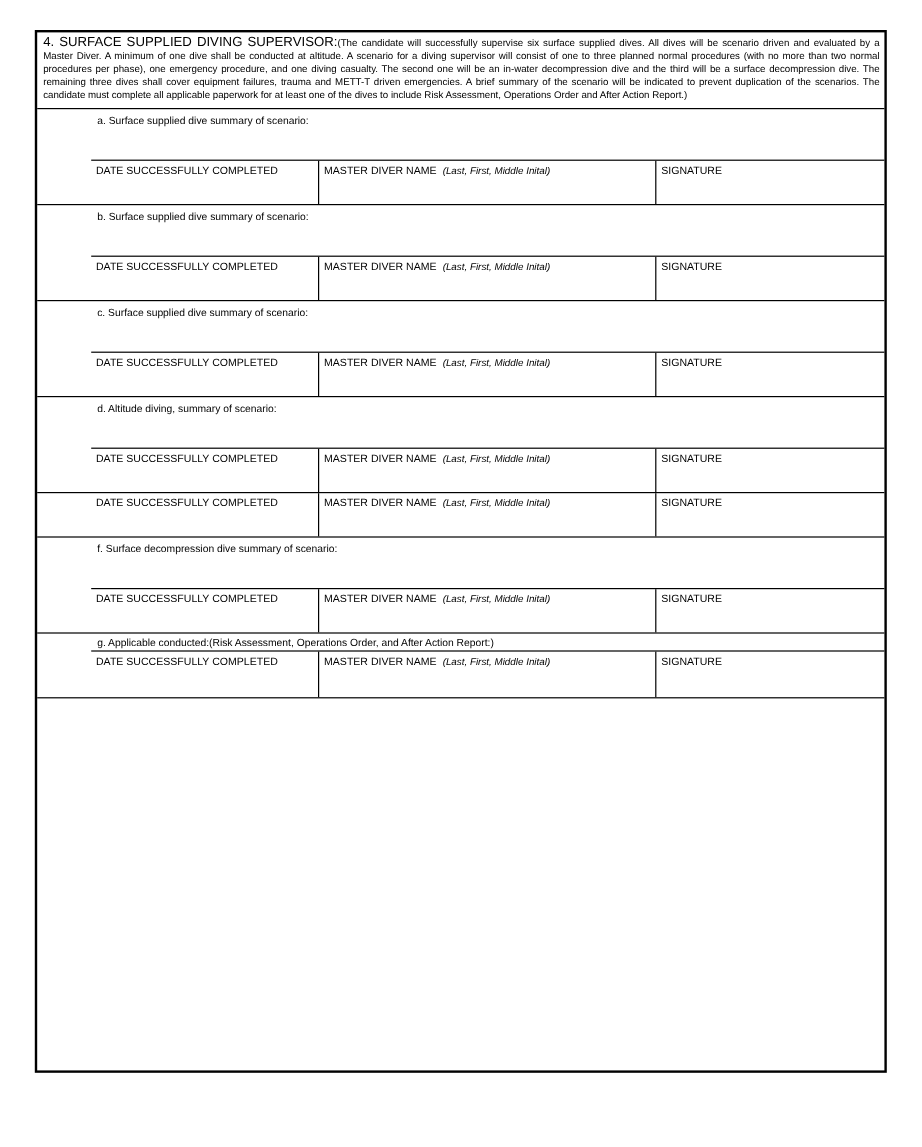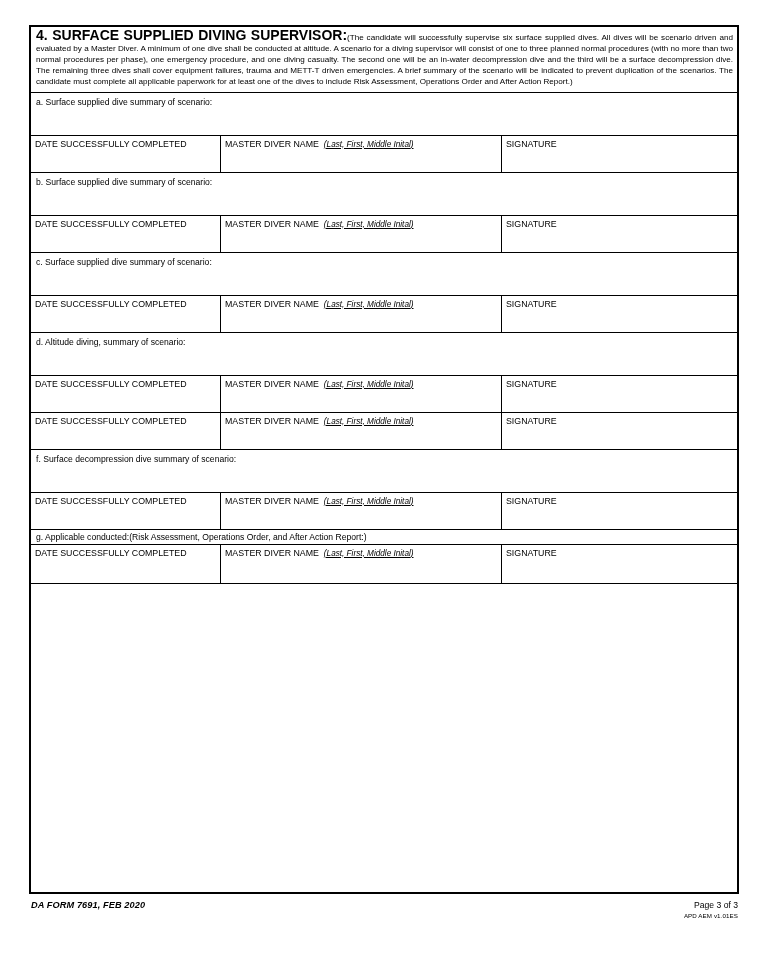--- a/index.html
+++ b/index.html
@@ -42,31 +42,32 @@
     box-sizing: border-box;
   }
   .intro-text {
     font-size: 8.1px;
     line-height: 10.9px;
     text-align: justify;
     text-justify: inter-word;
     margin: 0;
   }
   .intro-title {
-    font-weight: bold;
+    font-weight: normal;
     font-style: normal;
-    font-size: 14px;
+    font-size: 11px;
   }
   .intro-body {
   }
 
   
   .section {
     border-bottom: 1px solid #000000;
     box-sizing: border-box;
+    padding-left: 45px;
   }
   .section:last-child {
     border-bottom: none;
   }
 
   .summary-row {
     height: 43px;
     border-bottom: 1px solid #000000;
     padding: 4px 0 0 5px;
     box-sizing: border-box;
@@ -107,21 +108,20 @@
     width: 281px;
     border-right: 1px solid #000000;
   }
   .cell-sign {
     flex: 1 1 auto;
   }
   .name-hint {
     font-style: italic;
     font-size: 8.2px;
     padding-left: 5px;
-    text-decoration: underline;
   }
 
   
   .blank-area {
     flex: 1 1 auto;
   }
 
   
   .footer {
     position: absolute;
@@ -279,19 +279,14 @@
         <div class="cell cell-sign">
           <span>SIGNATURE</span>
         </div>
       </div>
     </div>
 
     <div class="blank-area"></div>
 
   </div>
 
-  <div class="footer">
-    <div class="footer-form-id">DA FORM 7691, FEB 2020</div>
-    <div class="footer-page">Page 3 of 3</div>
-    <div class="footer-apd">APD AEM v1.01ES</div>
-  </div>
 
 </div>
 
 </body></html>

